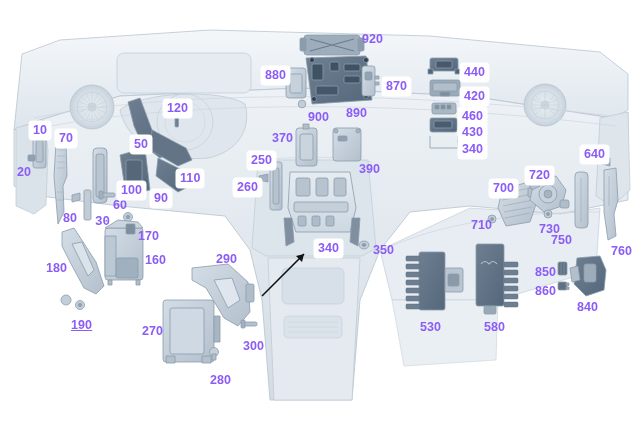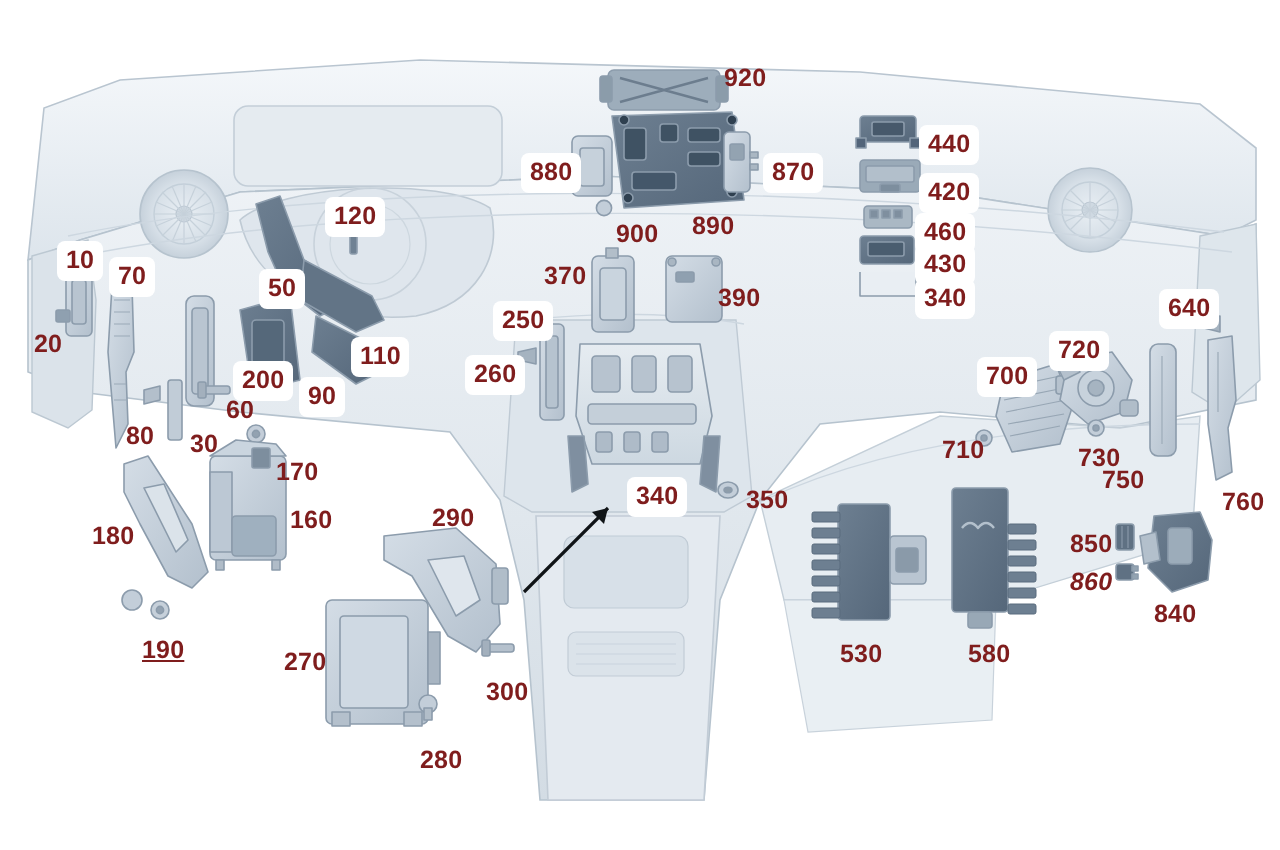--- a/index.html
+++ b/index.html
@@ -1,20 +1,20 @@
 <!DOCTYPE html>
 <html><head>
 <meta charset="utf-8">
 <style>
   html,body{margin:0;padding:0;background:#ffffff;}
   body{width:640px;height:425px;overflow:hidden;font-family:"Liberation Sans",sans-serif;}
   #stage{position:relative;width:640px;height:425px;background:#ffffff;}
   #art{position:absolute;left:0;top:0;width:640px;height:425px;}
   .lbl{position:absolute;font-family:"Liberation Sans",sans-serif;font-size:12.5px;font-weight:700;
-       color:#7f1d1d;line-height:1;letter-spacing:.1px;white-space:nowrap;}
+       color:#8b5cf6;line-height:1;letter-spacing:.1px;white-space:nowrap;}
   .lbl.boxed{background:#ffffff;border-radius:2.5px;padding:2px 3px;box-shadow:0 0 0 1.5px #ffffff;}
   .lbl.plain{background:transparent;}
 </style>
 </head>
 <body>
 
 <div id="stage">
 
 <svg id="art" viewBox="0 0 640 425" xmlns="http://www.w3.org/2000/svg">
 
@@ -436,57 +436,57 @@
         </g>
   </g>
 </svg>
 
 <div id="labels">
       <div class="lbl boxed" style="left: 30px; top: 122px;">10</div>
       <div class="lbl plain" style="left: 17px; top: 166px;">20</div>
       <div class="lbl boxed" style="left: 56px; top: 130px;">70</div>
       <div class="lbl boxed" style="left: 90px; top: 136px; margin-left: 41px;">50</div>
       <div class="lbl plain" style="left: 63px; top: 212px;">80</div>
-      <div class="lbl plain" style="left: 95px; top: 216px;">30</div>
+      <div class="lbl plain" style="left: 95px; top: 216px; font-family: Liberation Mono, monospace;">30</div>
       <div class="lbl plain" style="left: 113px; top: 199px;">60</div>
-      <div class="lbl boxed" style="left: 118px; top: 182px;">200</div>
+      <div class="lbl boxed" style="left: 118px; top: 182px;">100</div>
       <div class="lbl boxed" style="left: 151px; top: 190px;">90</div>
       <div class="lbl boxed" style="left: 177px; top: 170px;">110</div>
       <div class="lbl boxed" style="left: 164px; top: 100px;">120</div>
       <div class="lbl plain" style="left: 138px; top: 216px; margin-top: 14px;">170</div>
       <div class="lbl plain" style="left: 145px; top: 254px;">160</div>
       <div class="lbl plain" style="left: 46px; top: 262px;">180</div>
       <div class="lbl plain" style="left: 71px; top: 319px; text-decoration: underline;">190</div>
       <div class="lbl plain" style="left: 142px; top: 325px;">270</div>
       <div class="lbl plain" style="left: 210px; top: 374px;">280</div>
       <div class="lbl plain" style="left: 216px; top: 253px;">290</div>
       <div class="lbl plain" style="left: 243px; top: 340px;">300</div>
       <div class="lbl boxed" style="left: 248px; top: 152px;">250</div>
       <div class="lbl boxed" style="left: 234px; top: 179px;">260</div>
       <div class="lbl boxed" style="left: 315px; top: 240px;">340</div>
       <div class="lbl plain" style="left: 373px; top: 244px;">350</div>
       <div class="lbl plain" style="left: 272px; top: 132px;">370</div>
-      <div class="lbl plain" style="left: 359px; top: 143px;">390</div>
-      <div class="lbl boxed" style="left: 262px; top: 67px; margin-top: 11px;">880</div>
+      <div class="lbl plain" style="left: 359px; top: 163px;">390</div>
+      <div class="lbl boxed" style="left: 262px; top: 67px;">880</div>
       <div class="lbl plain" style="left: 308px; top: 111px;">900</div>
       <div class="lbl plain" style="left: 346px; top: 107px;">890</div>
       <div class="lbl boxed" style="left: 383px; top: 78px;">870</div>
       <div class="lbl plain" style="left: 362px; top: 33px;">920</div>
       <div class="lbl boxed" style="left: 461px; top: 64px;">440</div>
       <div class="lbl boxed" style="left: 461px; top: 88px;">420</div>
       <div class="lbl boxed" style="left: 459px; top: 108px;">460</div>
       <div class="lbl boxed" style="left: 459px; top: 124px;">430</div>
       <div class="lbl boxed" style="left: 459px; top: 141px;">340</div>
       <div class="lbl boxed" style="left: 490px; top: 180px;">700</div>
       <div class="lbl plain" style="left: 471px; top: 219px;">710</div>
       <div class="lbl boxed" style="left: 526px; top: 167px;">720</div>
       <div class="lbl plain" style="left: 539px; top: 223px;">730</div>
       <div class="lbl plain" style="left: 551px; top: 234px;">750</div>
       <div class="lbl plain" style="left: 611px; top: 245px;">760</div>
       <div class="lbl boxed" style="left: 581px; top: 146px;">640</div>
       <div class="lbl plain" style="left: 420px; top: 321px;">530</div>
       <div class="lbl plain" style="left: 484px; top: 321px;">580</div>
       <div class="lbl plain" style="left: 577px; top: 301px;">840</div>
       <div class="lbl plain" style="left: 535px; top: 266px;">850</div>
-      <div class="lbl plain" style="left: 535px; top: 285px; font-style: italic;">860</div>
+      <div class="lbl plain" style="left: 535px; top: 285px;">860</div>
     </div>
 
 </div>
 
 </body></html>

